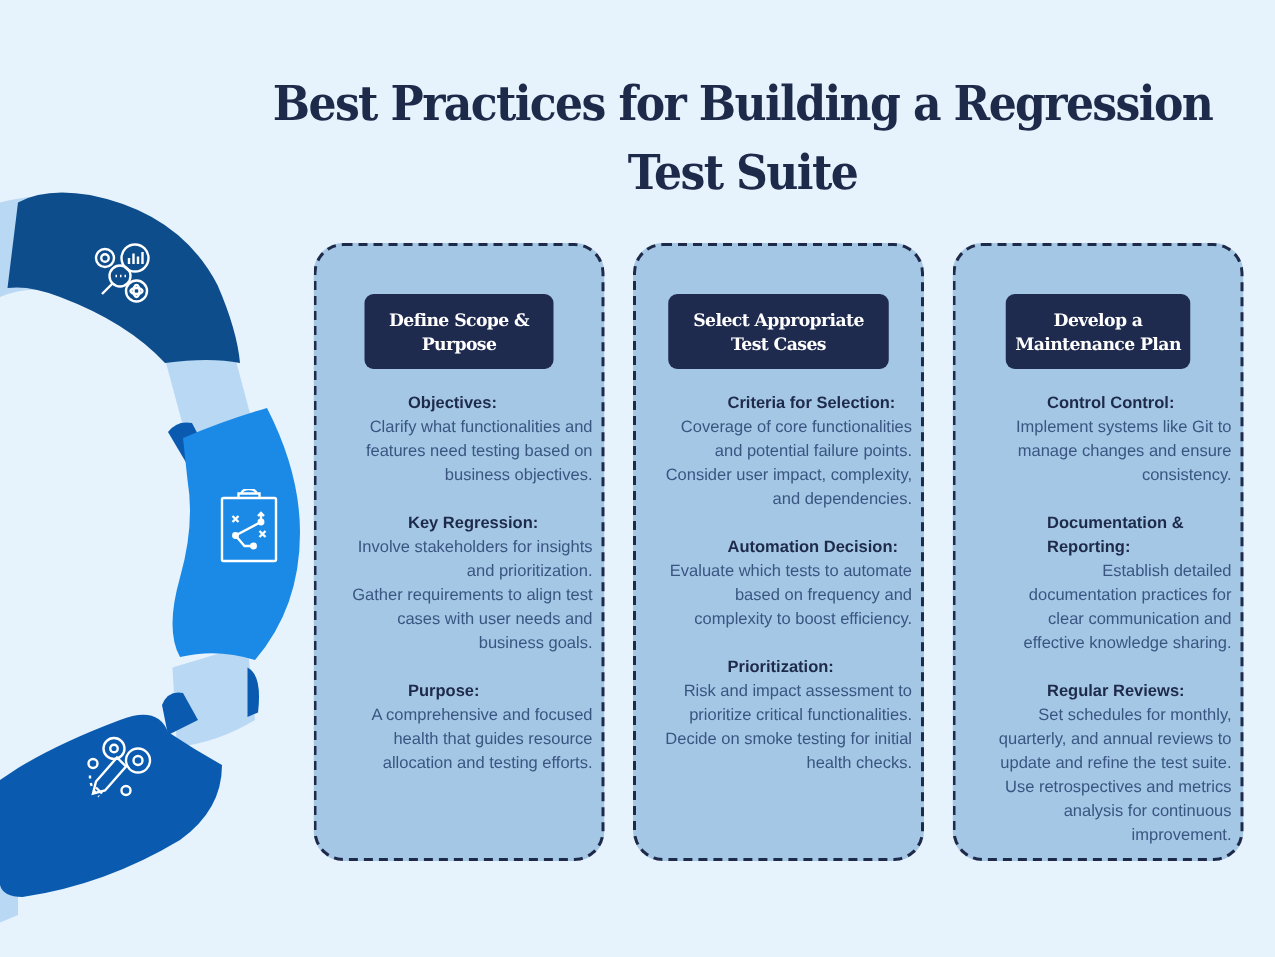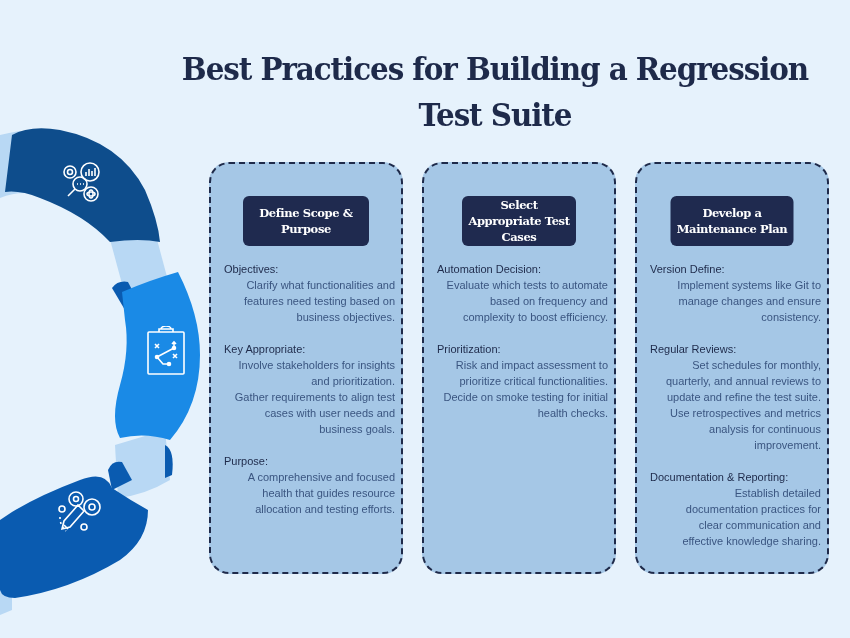--- a/index.html
+++ b/index.html
@@ -61,22 +61,23 @@
     position: absolute;
     top: 97px;
     left: 13px;
     right: 6px;
     font-size: 11px;
     line-height: 16px;
     color: #3a5580;
   }
   .section { margin-bottom: 16px; }
   .section-title {
-    font-weight: normal;
+    font-weight: bold;
     color: #1e2a4a;
+    margin-left: 48px;
   }
   .section-text { white-space: pre-line; text-align: right; }
 </style>
 </head>
 <body>
 
 <div class="title">
   <div>Best Practices for Building a Regression</div>
   <div>Test Suite</div>
 </div>
@@ -139,74 +140,81 @@
 <div class="card" style="left:209px">
   <div class="card-header" style="width:126px">Define Scope &amp; Purpose</div>
   <div class="card-body">
     <div class="section">
       <div class="section-title">Objectives:</div>
       <div class="section-text">Clarify what functionalities and
 features need testing based on
 business objectives.</div>
     </div>
     <div class="section">
-      <div class="section-title">Key Appropriate:</div>
+      <div class="section-title">Key Regression:</div>
       <div class="section-text">Involve stakeholders for insights
 and prioritization.
 Gather requirements to align test
 cases with user needs and
 business goals.</div>
     </div>
     <div class="section">
       <div class="section-title">Purpose:</div>
       <div class="section-text">A comprehensive and focused
 health that guides resource
 allocation and testing efforts.</div>
     </div>
   </div>
 </div>
 
 <div class="card" style="left:422px">
-  <div class="card-header" style="width:114px">Select Appropriate Test Cases</div>
+  <div class="card-header" style="width:147px">Select Appropriate Test Cases</div>
   <div class="card-body">
+    <div class="section">
+      <div class="section-title">Criteria for Selection:</div>
+      <div class="section-text">Coverage of core functionalities
+and potential failure points.
+Consider user impact, complexity,
+and dependencies.</div>
+    </div>
     <div class="section">
       <div class="section-title">Automation Decision:</div>
       <div class="section-text">Evaluate which tests to automate
 based on frequency and
 complexity to boost efficiency.</div>
     </div>
     <div class="section">
       <div class="section-title">Prioritization:</div>
       <div class="section-text">Risk and impact assessment to
 prioritize critical functionalities.
 Decide on smoke testing for initial
 health checks.</div>
     </div>
   </div>
 </div>
 
 <div class="card" style="left:635px">
   <div class="card-header" style="width:123px">Develop a Maintenance Plan</div>
   <div class="card-body">
     <div class="section">
-      <div class="section-title">Version Define:</div>
+      <div class="section-title">Control Control:</div>
       <div class="section-text">Implement systems like Git to
 manage changes and ensure
 consistency.</div>
+    </div>
+    <div class="section">
+      <div class="section-title">Documentation &amp; Reporting:</div>
+      <div class="section-text">Establish detailed
+documentation practices for
+clear communication and
+effective knowledge sharing.</div>
     </div>
     <div class="section">
       <div class="section-title">Regular Reviews:</div>
       <div class="section-text">Set schedules for monthly,
 quarterly, and annual reviews to
 update and refine the test suite.
 Use retrospectives and metrics
 analysis for continuous
 improvement.</div>
     </div>
-    <div class="section">
-      <div class="section-title">Documentation &amp; Reporting:</div>
-      <div class="section-text">Establish detailed
-documentation practices for
-clear communication and
-effective knowledge sharing.</div>
-    </div>
   </div>
 </div>
 
 </body></html>

